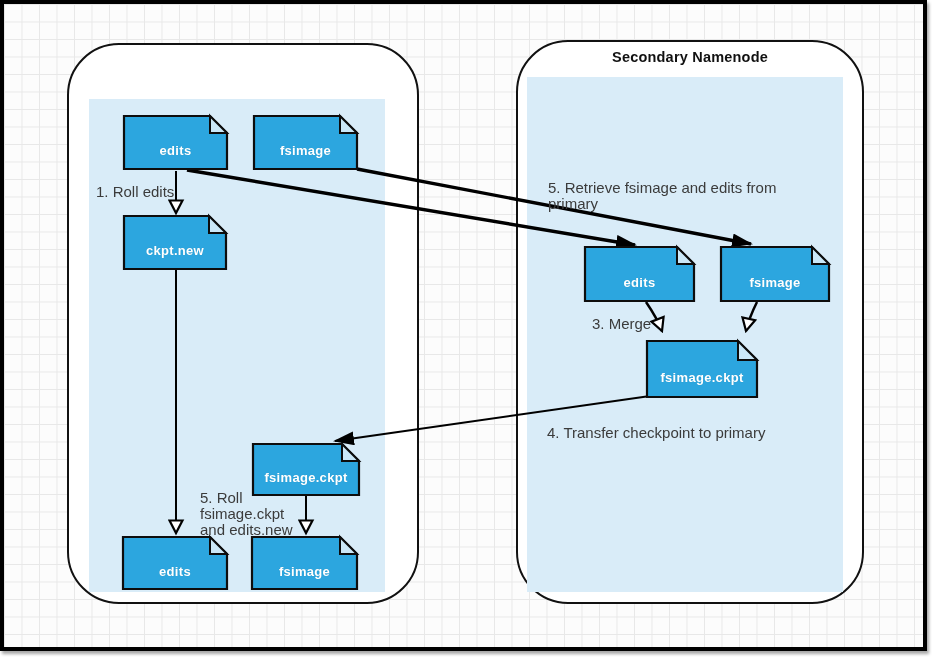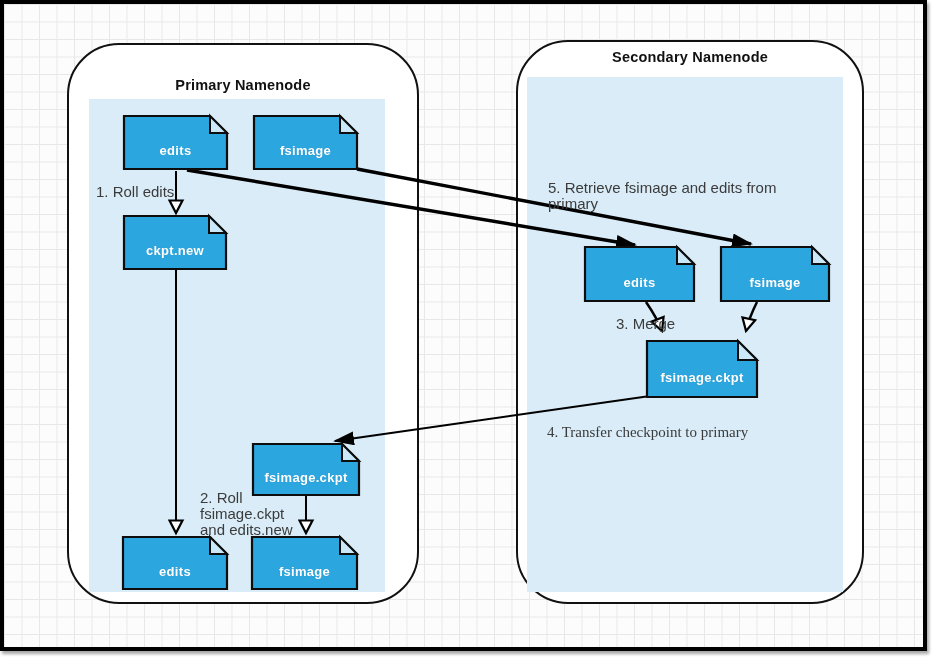--- a/index.html
+++ b/index.html
@@ -52,21 +52,20 @@
 
 <div class="screen">
   <div class="frame">
 
     <div class="panel primary"></div>
     <div class="panel secondary"></div>
 
     <div class="bluearea primary"></div>
     <div class="bluearea secondary"></div>
 
-    <div class="panel-title primary">Primary Namenode</div>
     <div class="panel-title secondary">Secondary Namenode</div>
 
     <svg class="overlay" viewBox="0 0 932 657">
       <defs>
         <marker id="mOpen" markerUnits="userSpaceOnUse" markerWidth="17" markerHeight="17" viewBox="0 0 17 17" refX="14.5" refY="8.5" orient="auto">
           <path d="M2,2 L14.5,8.5 L2,15 Z" fill="#ffffff" stroke="#000" stroke-width="2.2"></path>
         </marker>
         <marker id="mSolid" markerUnits="userSpaceOnUse" markerWidth="21" markerHeight="14" viewBox="0 0 21 14" refX="19" refY="7" orient="auto">
           <path d="M0,0 L21,7 L0,14 Z" fill="#000"></path>
         </marker>
@@ -124,20 +123,20 @@
     <div class="file-label" style="left:120px;top:212px;width:102px;height:53px;">ckpt.new</div>
     <div class="file-label" style="left:249px;top:440px;width:106px;height:51px;">fsimage.ckpt</div>
     <div class="file-label" style="left:119px;top:533px;width:104px;height:52px;">edits</div>
     <div class="file-label" style="left:248px;top:533px;width:105px;height:52px;">fsimage</div>
     <div class="file-label" style="left:581px;top:243px;width:109px;height:54px;">edits</div>
     <div class="file-label" style="left:717px;top:243px;width:108px;height:54px;">fsimage</div>
     <div class="file-label" style="left:643px;top:337px;width:110px;height:56px;">fsimage.ckpt</div>
 
     <div class="step-label" style="left:92px;top:180px;width:90px;">1. Roll edits</div>
     <div class="step-label" style="left:544px;top:176px;width:270px;">5. Retrieve fsimage and edits from primary</div>
-    <div class="step-label" style="left:588px;top:312px;width:70px;margin-left:24px;">3. Merge</div>
-    <div class="step-label" style="left:543px;top:421px;width:230px;font-family:Liberation Serif, serif;">4. Transfer checkpoint to primary</div>
-    <div class="step-label" style="left:196px;top:486px;width:100px;">2. Roll
+    <div class="step-label" style="left:588px;top:312px;width:70px;">3. Merge</div>
+    <div class="step-label" style="left:543px;top:421px;width:230px;">4. Transfer checkpoint to primary</div>
+    <div class="step-label" style="left:196px;top:486px;width:100px;">5. Roll
 fsimage.ckpt
 and edits.new</div>
 
   </div>
 </div>
 
 </body></html>

